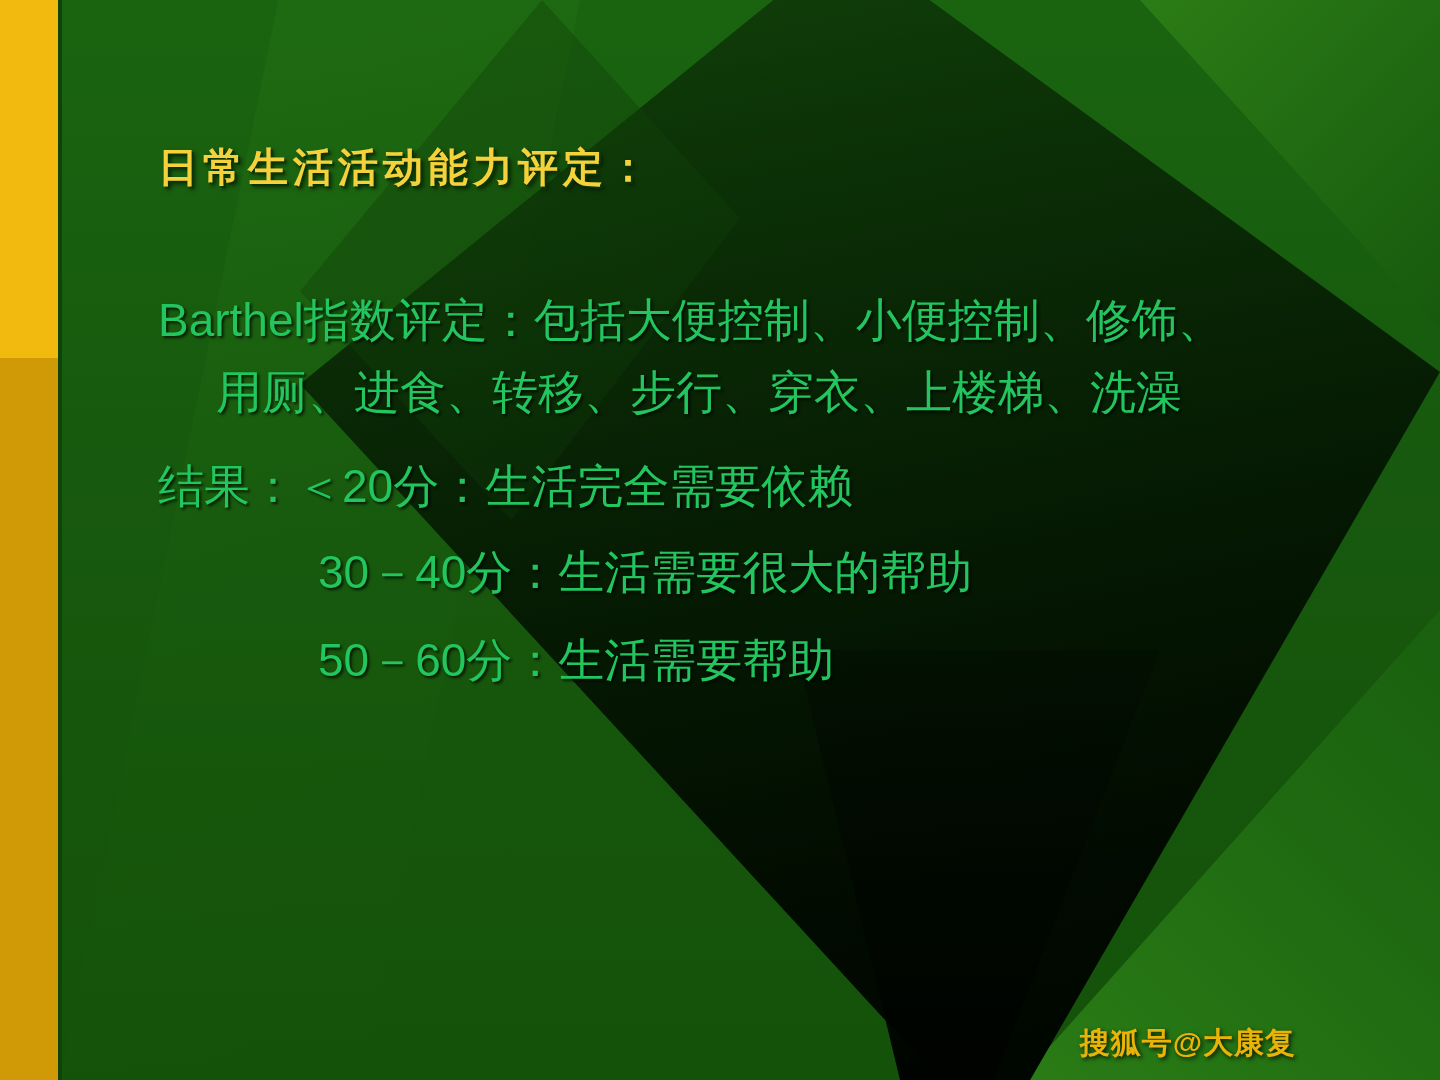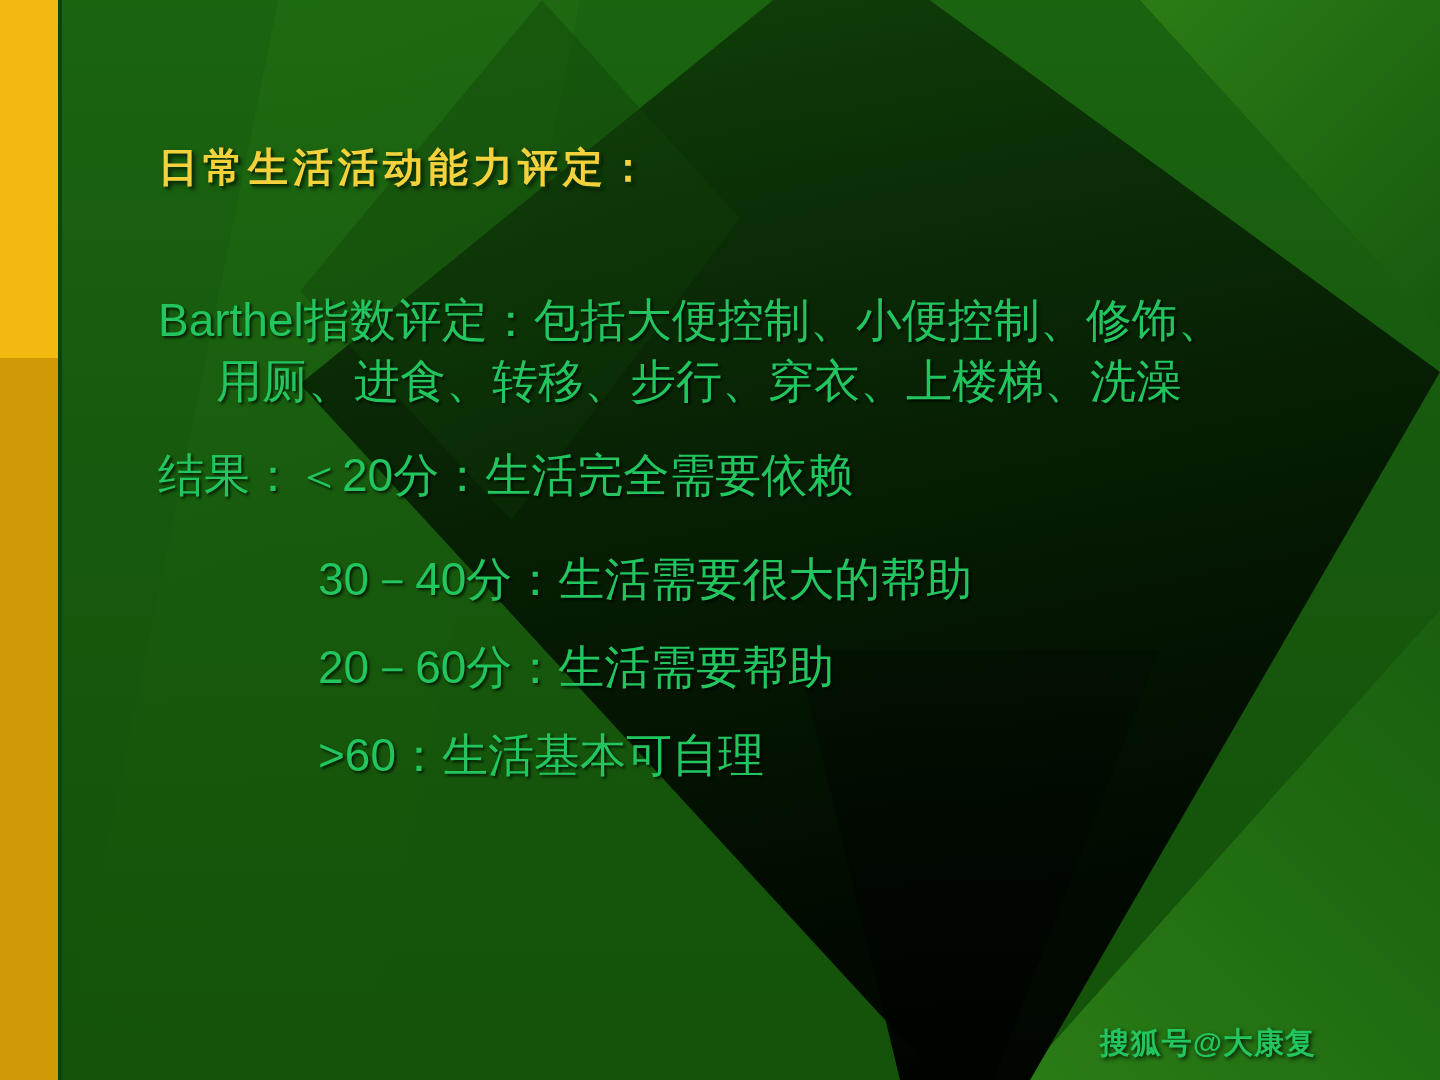--- a/index.html
+++ b/index.html
@@ -146,42 +146,43 @@
 
   .para {
     font-size: 46px;
     line-height: 1.33;
     margin: 0 0 34px 0;
     text-indent: 0;
   }
   .para .hang {
     display: block;
     padding-left: 58px;
+    margin-top: 11px;
   }
 
   .results-lead {
     font-size: 46px;
     line-height: 1.3;
-    margin: 0 0 44px 0;
+    margin: 0 0 26px 0;
   }
   .result-line {
     font-size: 46px;
     line-height: 1.3;
     margin: 0 0 28px 0;
     padding-left: 160px;
   }
 
   
   .watermark {
     position: absolute;
-    right: 12px;
+    right: 32px;
     bottom: 16px;
     font-size: 30px;
     font-weight: bold;
-    color: #22c55e;
+    color: #eab308;
     text-shadow: 2px 2px 4px rgba(0,0,0,0.8);
     letter-spacing: 1px;
   }
 </style>
 </head>
 <body>
 
 <div class="slide">
 
   <div class="bg-layer">
@@ -208,23 +209,22 @@
 
       <p class="para">
         <span>Barthel指数评定：包括大便控制、小便控制、修饰、</span>
         <span class="hang">用厕、进食、转移、步行、穿衣、上楼梯、洗澡</span>
       </p>
 
       <p class="results-lead">结果：＜20分：生活完全需要依赖</p>
 
       <p class="result-line">30－40分：生活需要很大的帮助</p>
 
-      <p class="result-line">20－60分：生活需要帮助</p>
-
-      <p class="result-line">&gt;60：生活基本可自理</p>
+      <p class="result-line">50－60分：生活需要帮助</p>
+
 
 
     </div>
 
     <div class="watermark">搜狐号@大康复</div>
 
   </div>
 </div>
 
 </body></html>

